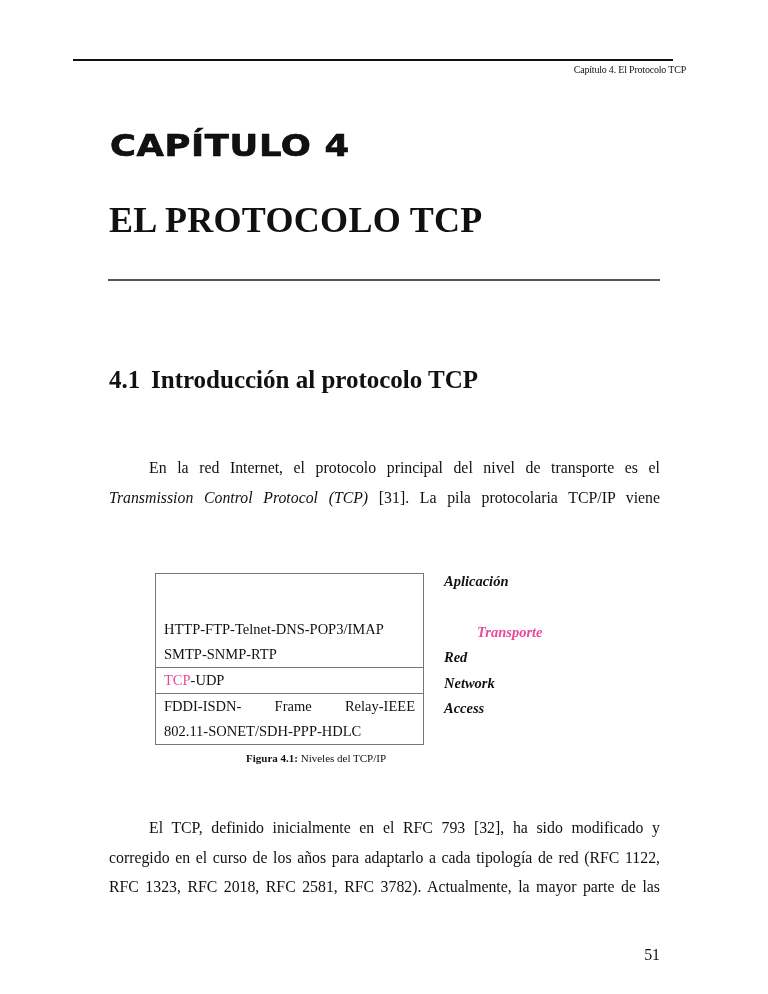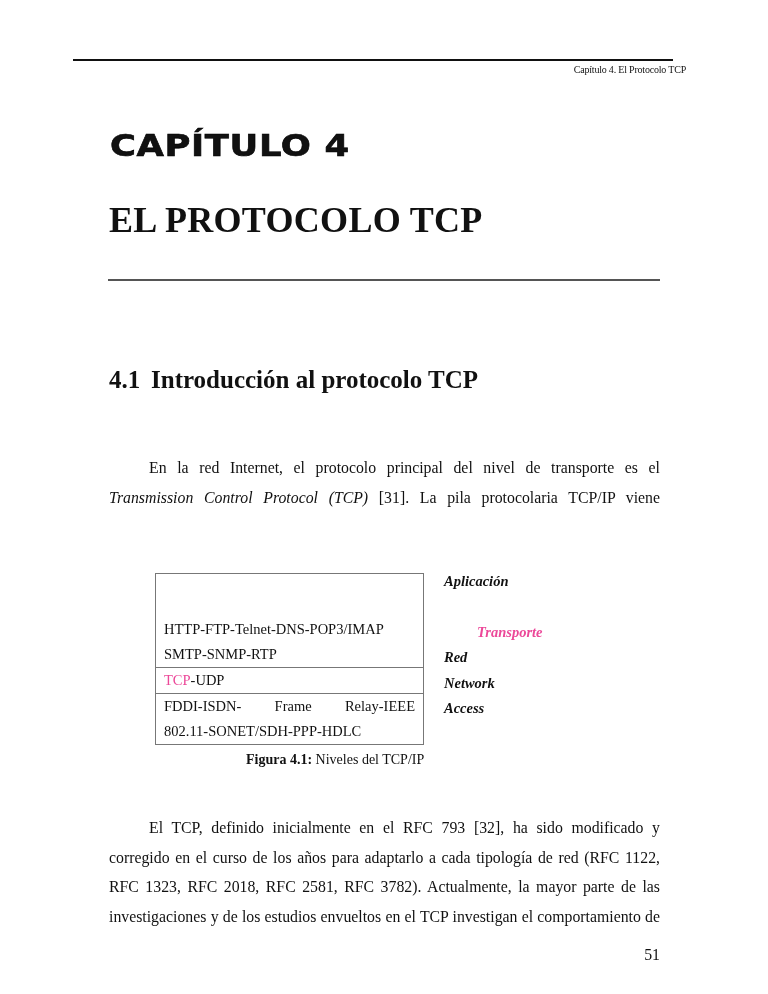--- a/index.html
+++ b/index.html
@@ -19,21 +19,21 @@
   .p1 { top: 453px; }
   .p2 { top: 813px; }
   .stack-table { top: 573px; left: 155px; width: 267px; border: 1px solid #777; }
   .stack-row { border-top: 1px solid #777; padding: 0 8px; font-size: 14.5px; line-height: 25px; }
   .stack-row:first-child { border-top: none; margin-top: 43px; }
   .stack-row .l { display: block; text-align: justify; text-align-last: justify; white-space: nowrap; }
   .stack-row .l.last { text-align-last: left; }
   .red { color: #ec4899; }
   .layer-labels { top: 573px; left: 432px; font-weight: bold; font-style: italic; font-size: 14.5px; }
   .layer-label { position: absolute; left: 12px; white-space: nowrap; }
-  .figure-caption { top: 752px; left: 246px; font-size: 14px; }
+  .figure-caption { top: 752px; left: 246px; font-size: 11px; }
   .figure-caption b { font-weight: bold; }
   .page-number { top: 946px; right: 108px; font-size: 15.8px; }
 </style>
 </head>
 <body>
 
 <div class="abs running-header">Capítulo 4. El Protocolo TCP</div>
 <div class="abs header-rule"></div>
 
 <div class="abs chapter-label">CAPÍTULO 4</div>
@@ -70,16 +70,15 @@
   <span class="layer-label" style="top:102px;">Network</span>
   <span class="layer-label" style="top:127px;text-align:right;">Access</span>
 </div>
 
 <div class="abs figure-caption"><b>Figura 4.1:</b><span> Niveles del TCP/IP</span></div>
 
 <div class="abs para p2">
   <span class="line indent">El TCP, definido inicialmente en el RFC 793 [32], ha sido modificado y</span>
   <span class="line">corregido en el curso de los años para adaptarlo a cada tipología de red (RFC 1122,</span>
   <span class="line">RFC 1323, RFC 2018, RFC 2581, RFC 3782). Actualmente, la mayor parte de las</span>
-  <span class="line">investigaciones y de los estudios envueltos en el TCP investigan el comportamiento de</span>
 </div>
 
 <div class="abs page-number">51</div>
 
 </body></html>

